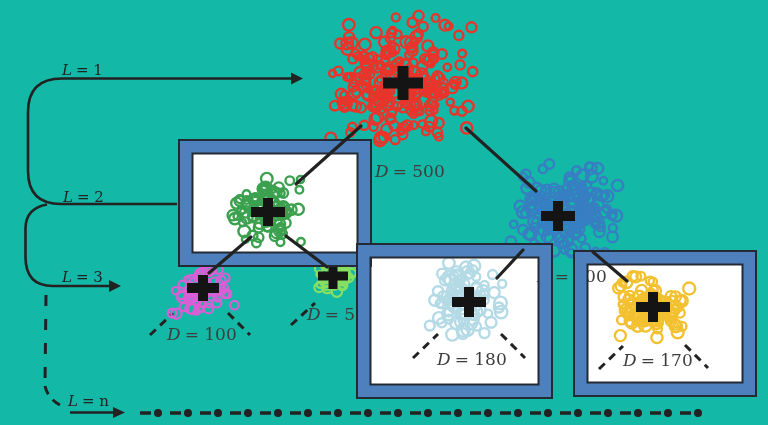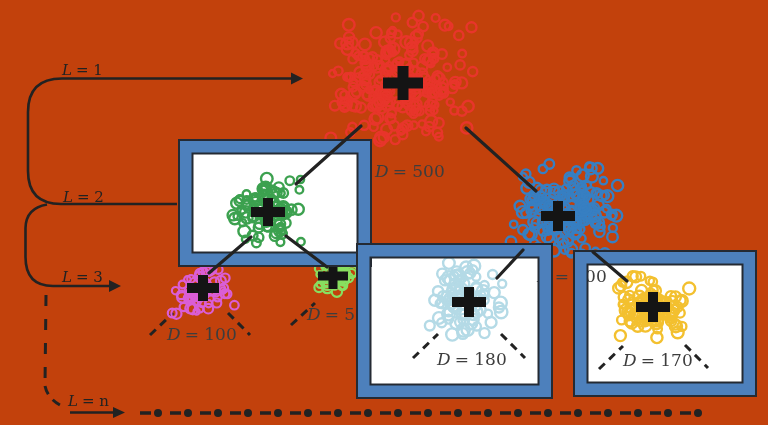--- a/index.html
+++ b/index.html
@@ -1,16 +1,16 @@
 <!DOCTYPE html>
 <html><head>
 <meta charset="utf-8">
 <style>
   html,body{margin:0;padding:0;background:#fff;}
-  #stage{position:relative;width:768px;height:425px;background:#c2410c;overflow:hidden;
+  #stage{position:relative;width:768px;height:425px;background:#14b8a6;overflow:hidden;
          font-family:"DejaVu Serif","Liberation Serif",serif;}
   svg text{font-family:"DejaVu Serif","Liberation Serif",serif;}
   .sym{font-style:italic;}
   .dtext{font-size:17px;}
   .ltext{font-size:15px;}
   .ln{fill:none;}
   .cluster circle{fill:none;}
 </style>
 </head>
 <body>

